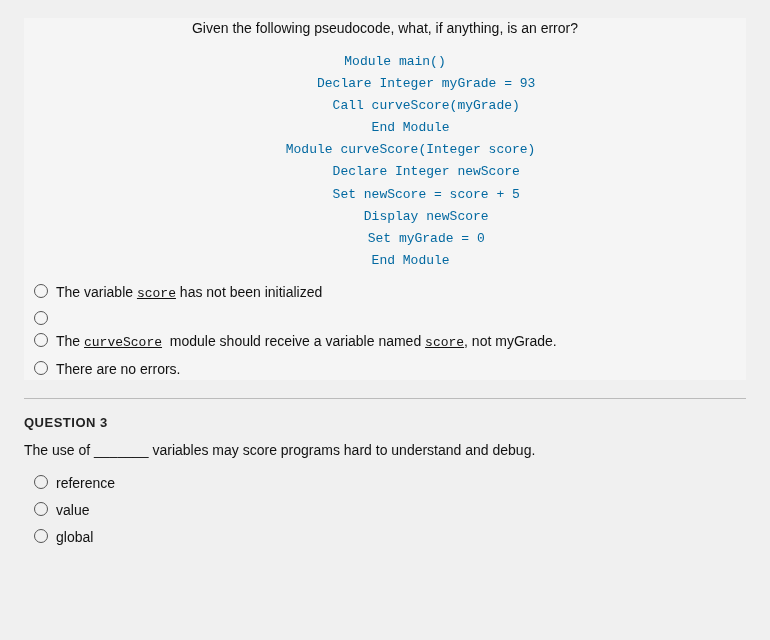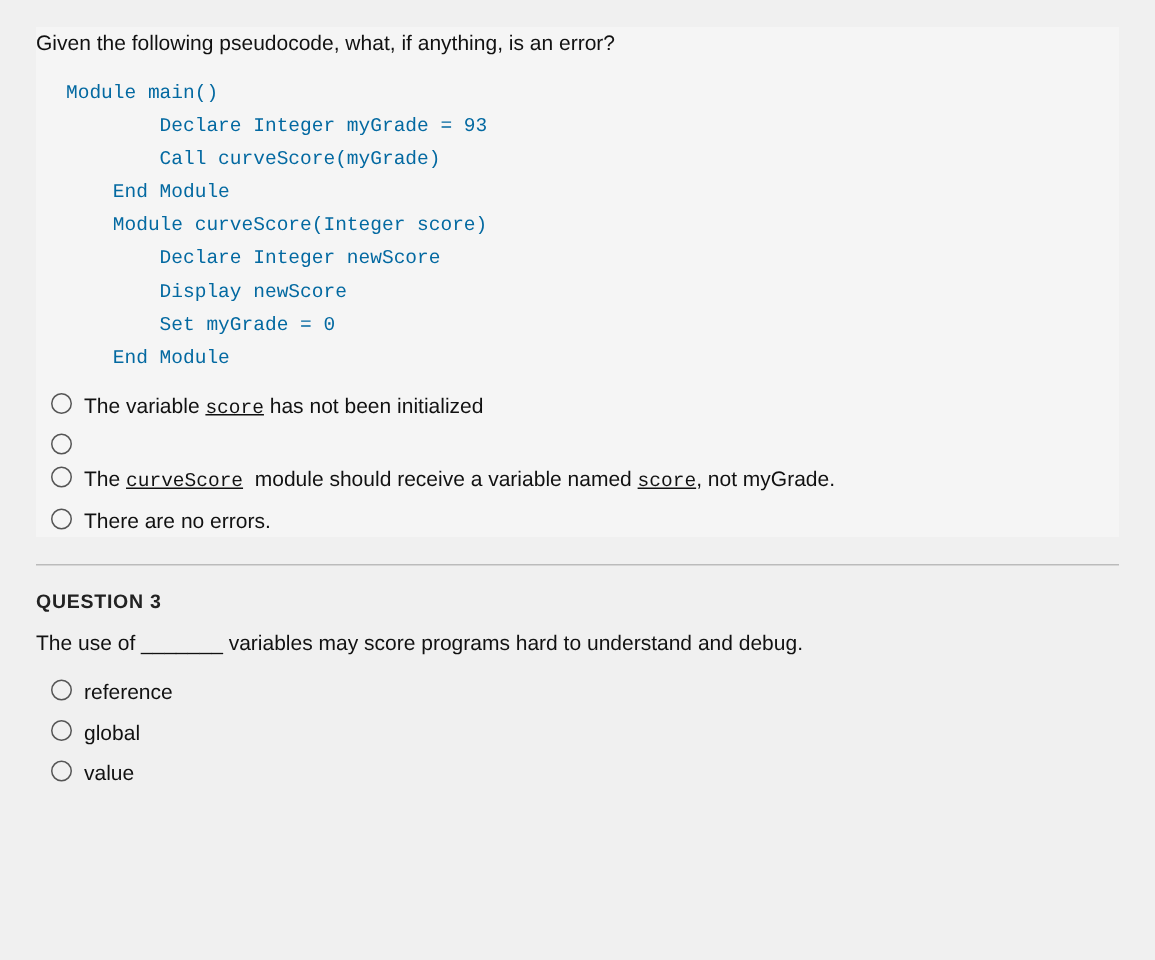--- a/index.html
+++ b/index.html
@@ -20,20 +20,21 @@
     .page {
       background: #f0f0f0;
       width: 770px;
       min-height: 640px;
       padding: 18px 24px 24px 24px;
     }
 
     .question-block {
       background: #f5f5f5;
       margin-bottom: 0;
+      text-align: center;
     }
 
     .question-text {
       font-size: 14px;
       color: #111;
       margin-bottom: 12px;
       line-height: 1.5;
     }
 
     .code-block {
@@ -112,20 +113,21 @@
   <div class="question-block">
     <p class="question-text">Given the following pseudocode, what, if anything, is an error?</p>
 
     <div class="code-block">
       <span class="code-line">Module main()</span>
       <span class="code-line">        Declare Integer myGrade = 93</span>
       <span class="code-line">        Call curveScore(myGrade)</span>
       <span class="code-line">    End Module</span>
       <span class="code-line">    Module curveScore(Integer score)</span>
       <span class="code-line">        Declare Integer newScore</span>
+      <span class="code-line">        Set newScore = score + 5</span>
       <span class="code-line">        Display newScore</span>
       <span class="code-line">        Set myGrade = 0</span>
       <span class="code-line">    End Module</span>
     </div>
 
     <ul class="options-list">
       <li>
         <span class="radio-circle"></span>
         <span class="option-text">
           The variable <span class="inline-code">score</span> has not been initialized
@@ -156,22 +158,22 @@
       <span>The use of _______ variables may score programs hard to understand and debug.</span>
     </p>
 
     <ul class="options-list">
       <li>
         <span class="radio-circle"></span>
         <span class="option-text">reference</span>
       </li>
       <li>
         <span class="radio-circle"></span>
-        <span class="option-text">global</span>
+        <span class="option-text">value</span>
       </li>
       <li>
         <span class="radio-circle"></span>
-        <span class="option-text">value</span>
+        <span class="option-text">global</span>
       </li>
     </ul>
   </div>
 
 </div>
 
 </body></html>

